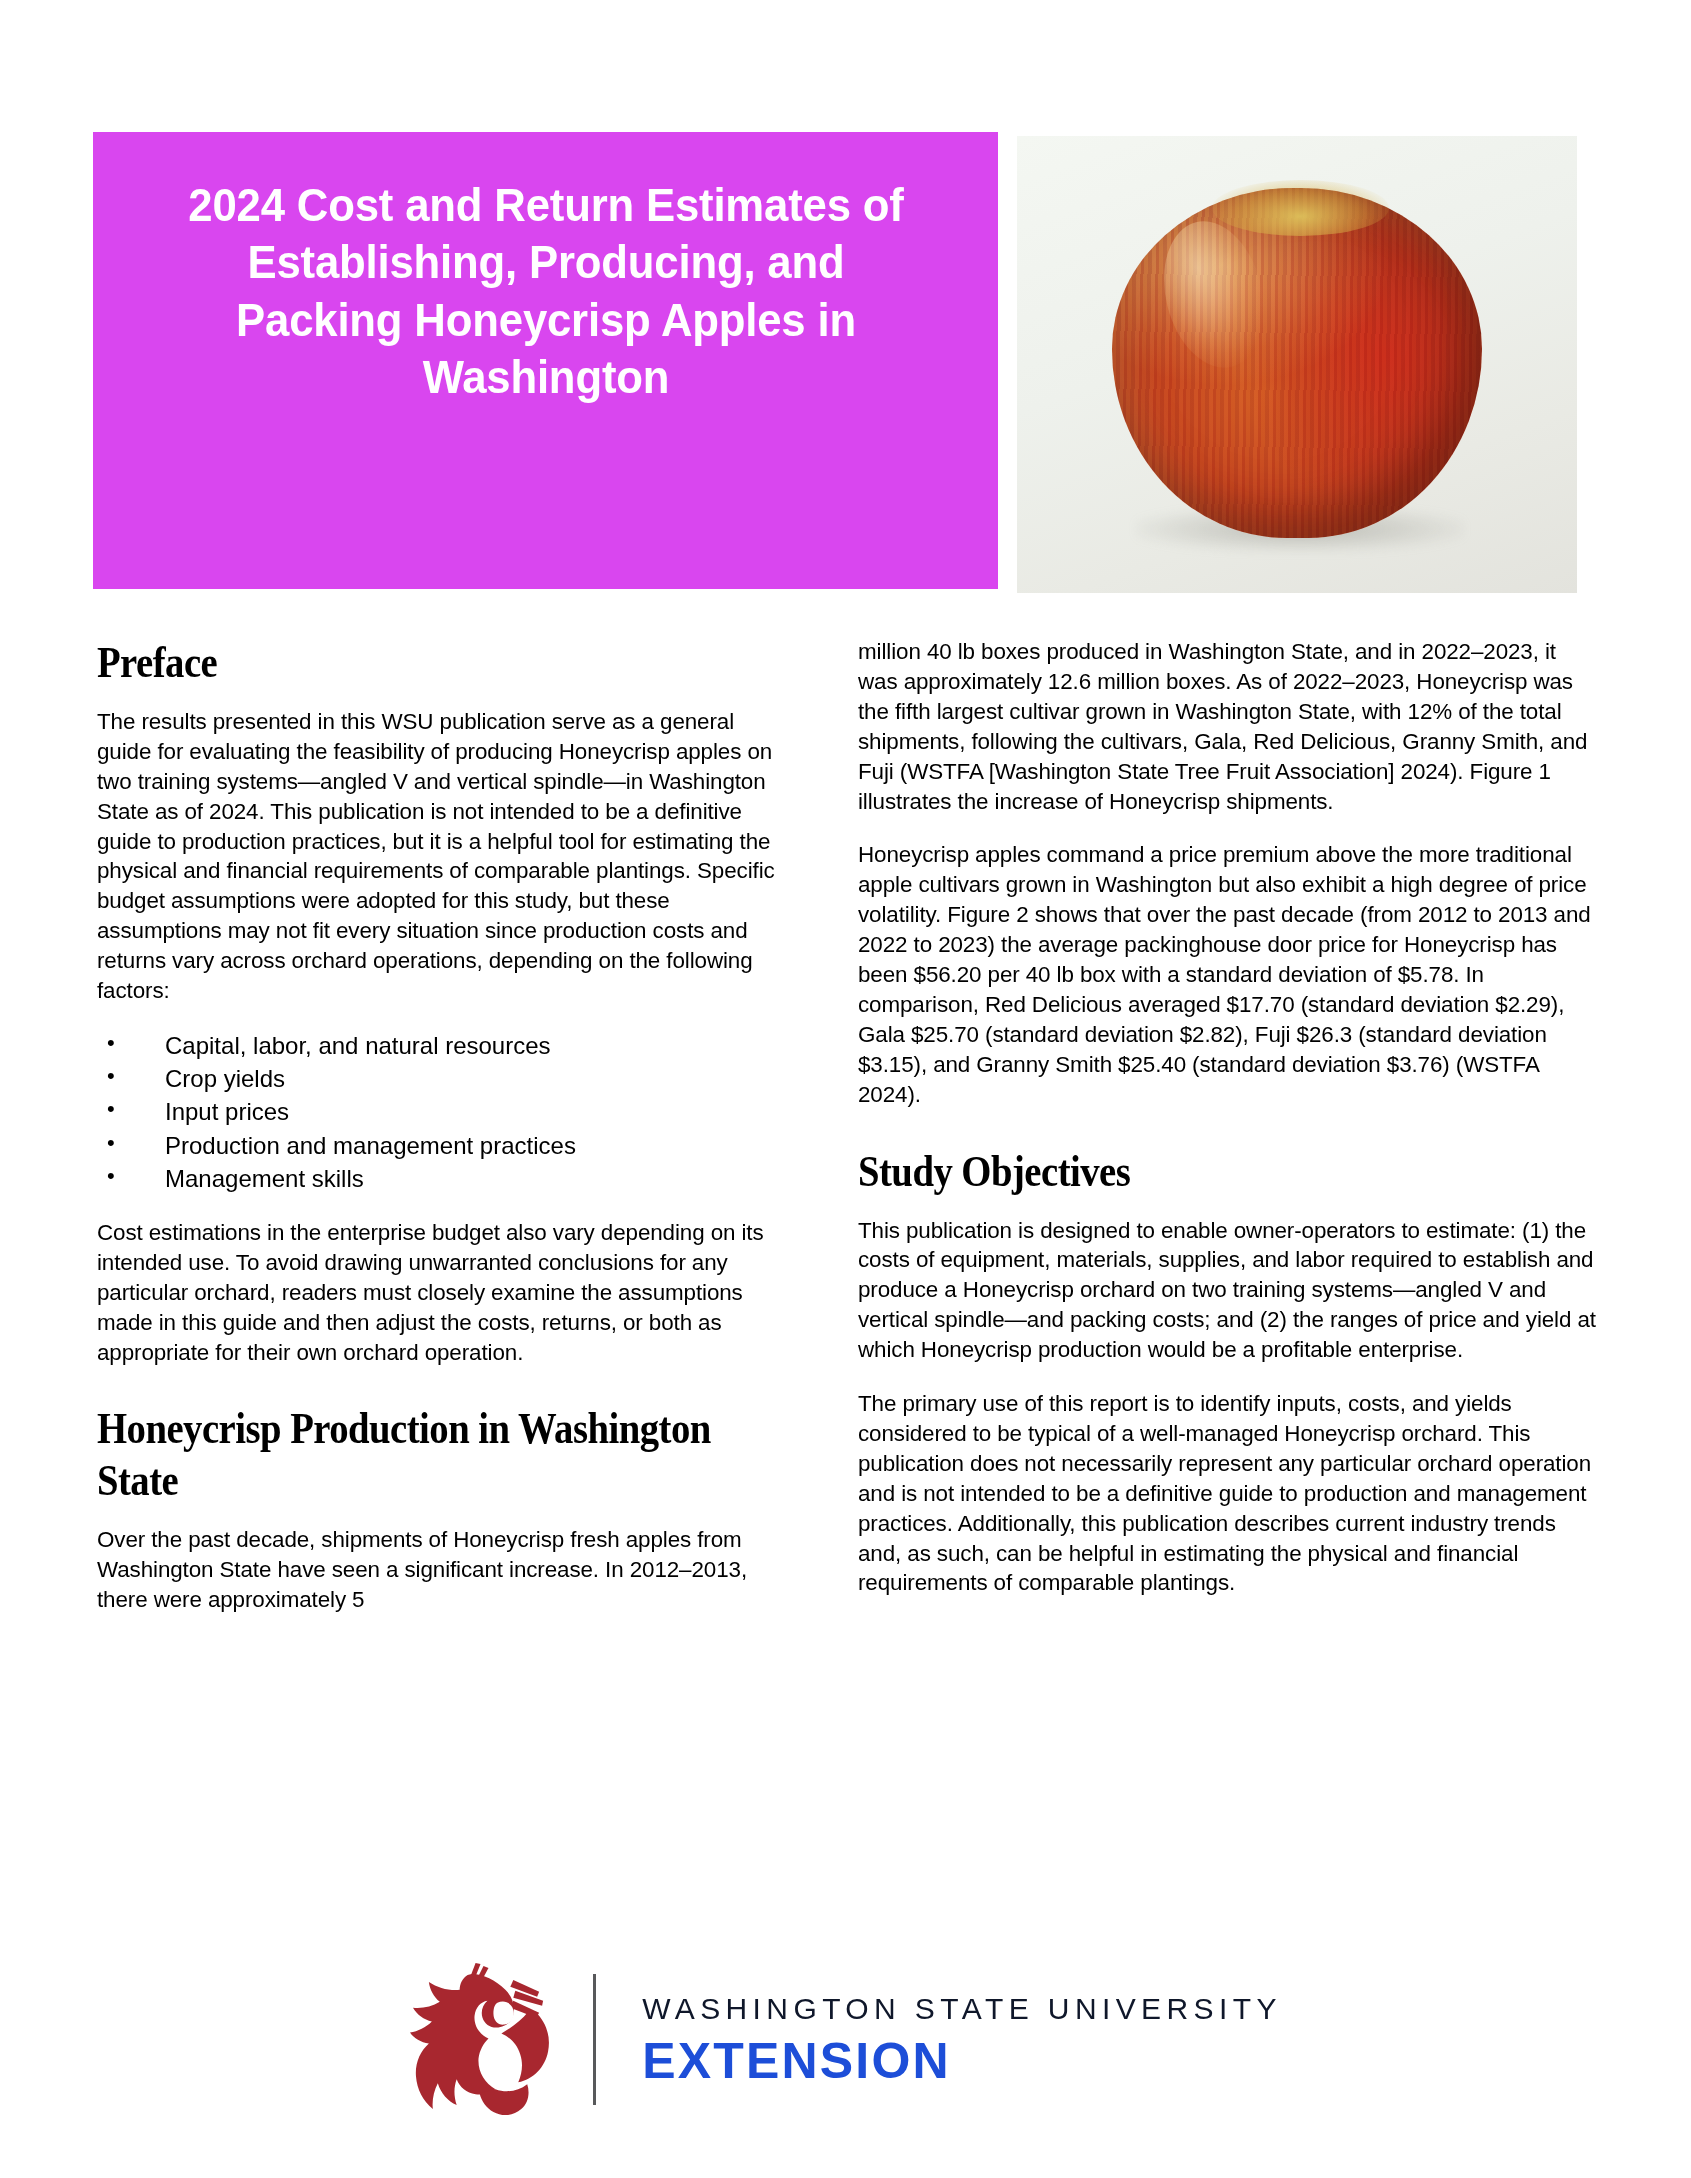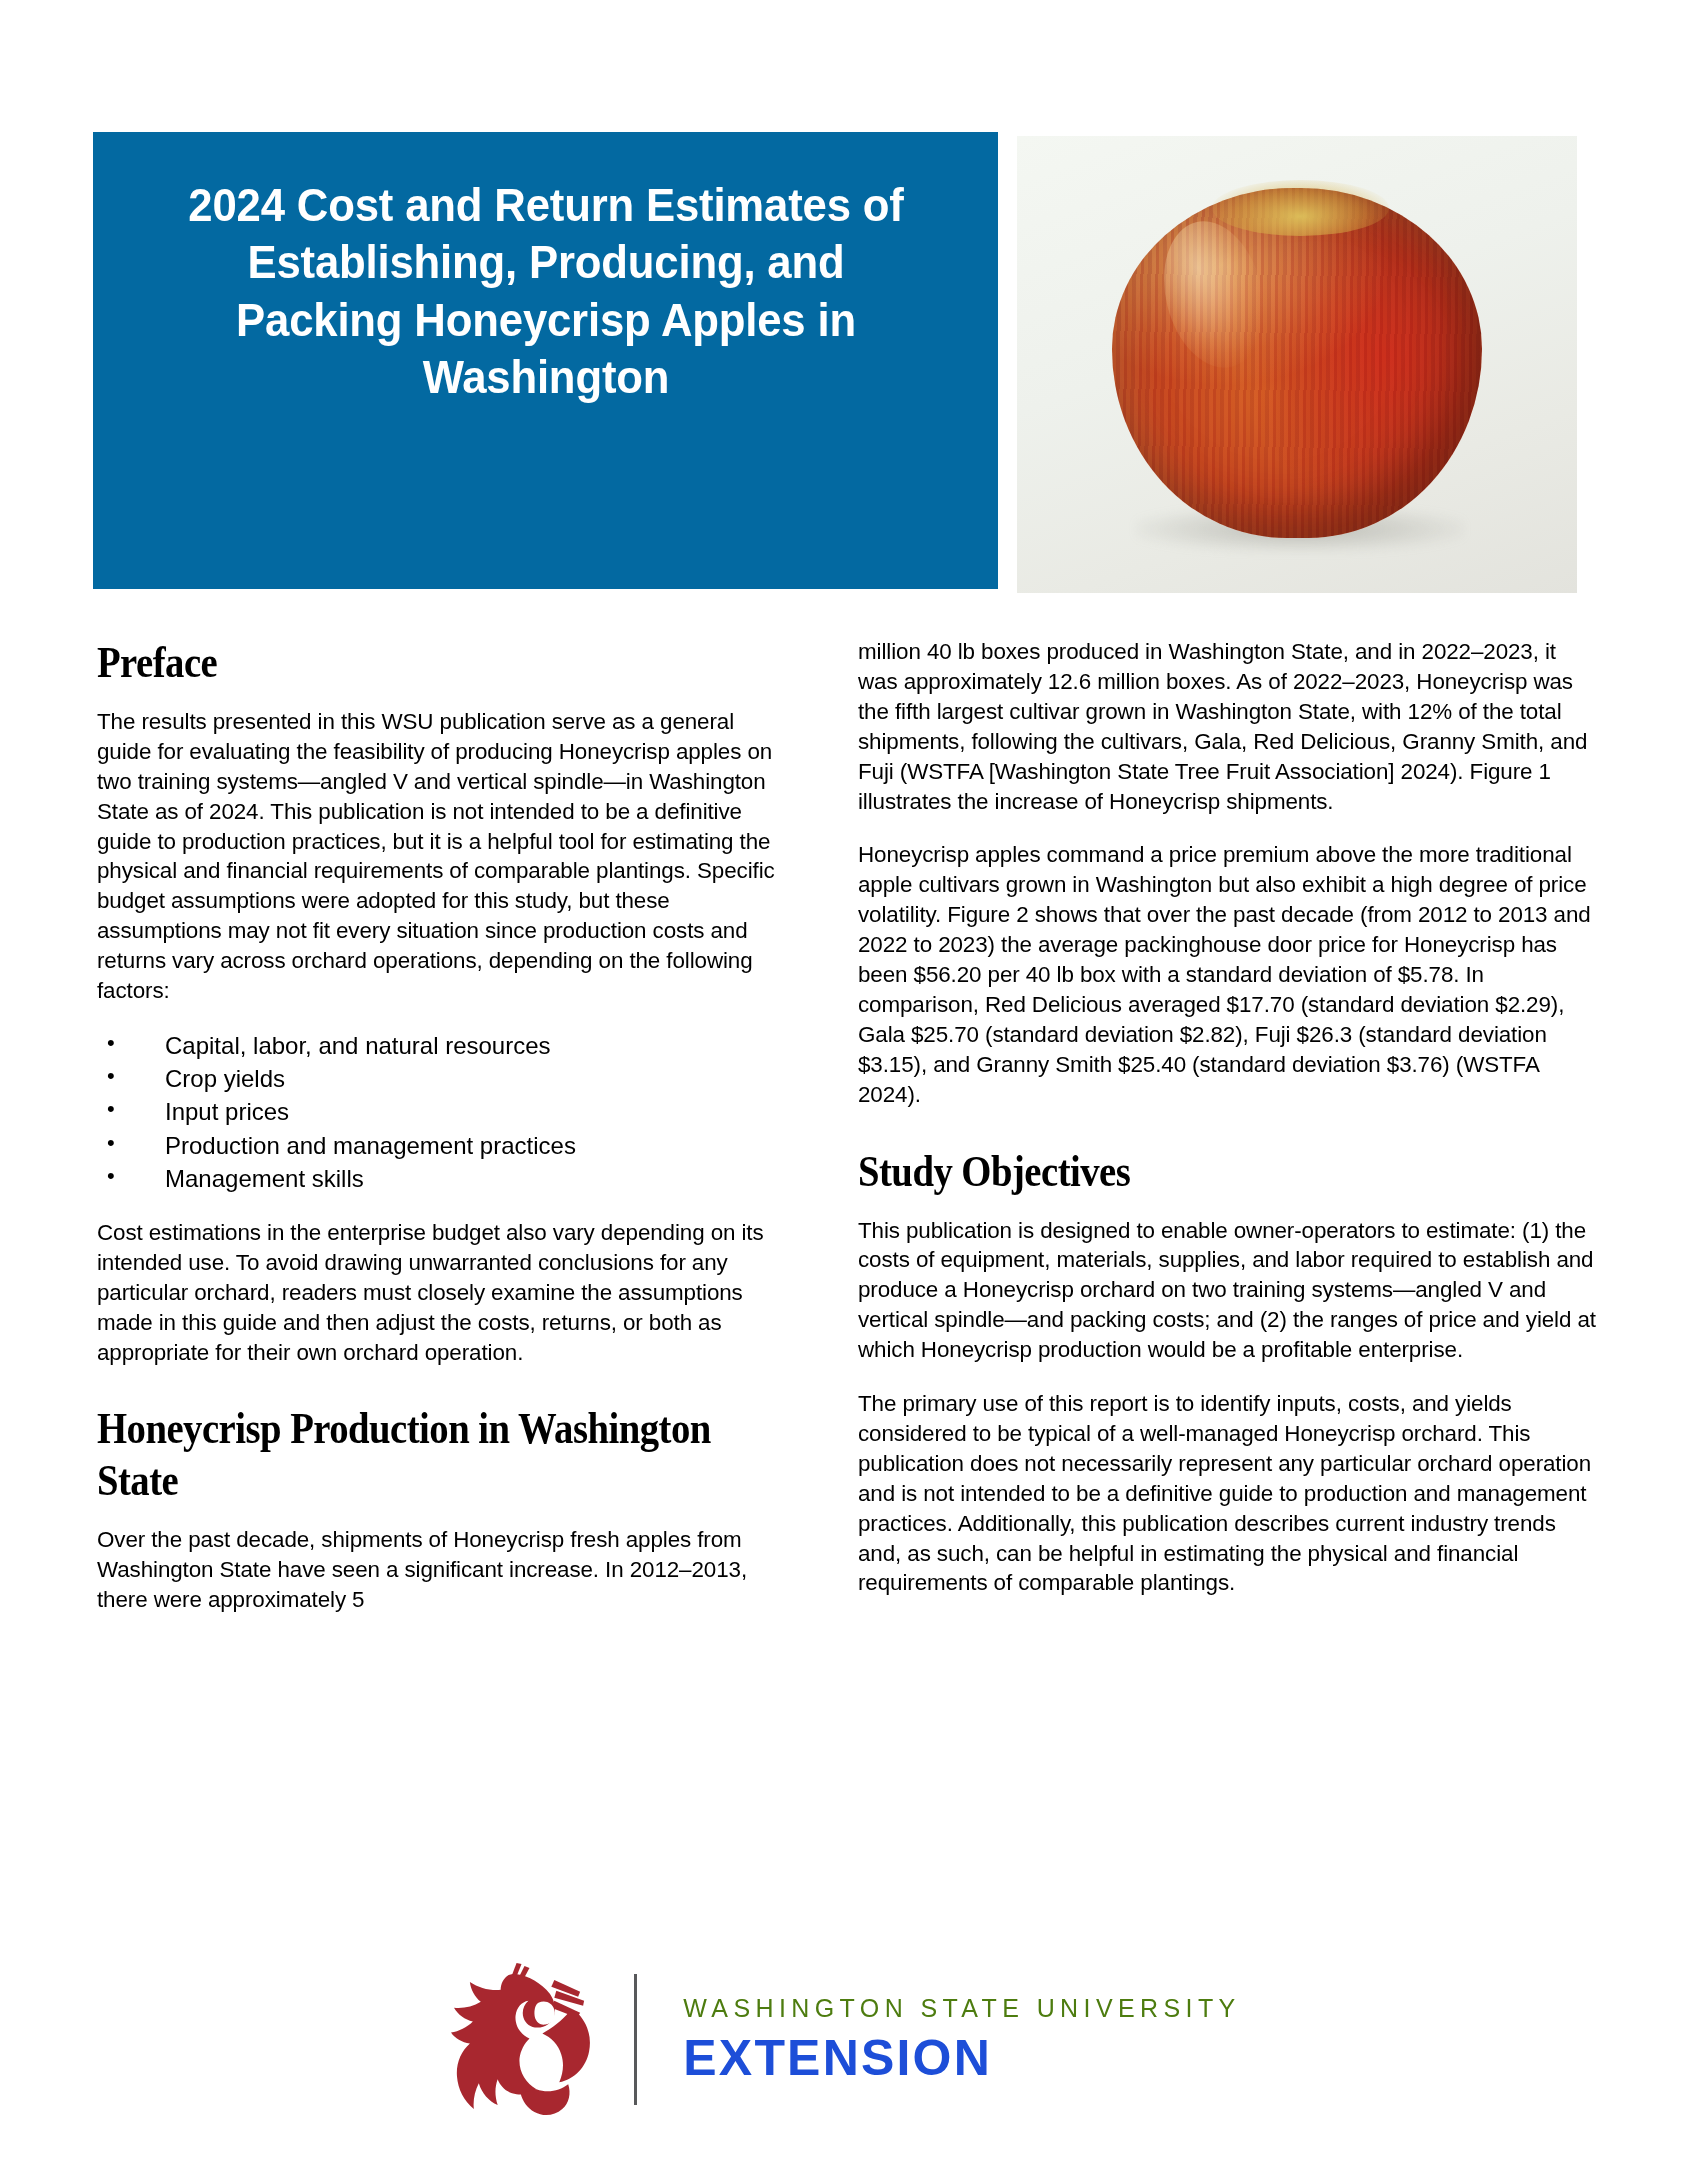--- a/index.html
+++ b/index.html
@@ -22,21 +22,21 @@
     left: 0; top: 0;
     width: 1692px;
     height: 597px;
   }
   #title-banner {
     position: absolute;
     left: 93px;
     top: 132px;
     width: 905px;
     height: 457px;
-    background: #0369a1;
+    background: #d946ef;
     display: flex;
     align-items: flex-start;
     justify-content: center;
     box-sizing: border-box;
     padding-top: 44px;
   }
   #title-text {
     color: #ffffff;
     font-family: "Liberation Sans Narrow", "Liberation Sans", sans-serif;
     font-weight: bold;
@@ -191,24 +191,24 @@
   #cougar-mark { width: 149px; height: 159px; display: block; }
   #logo-divider {
     width: 3px;
     height: 131px;
     background: #58595b;
     margin: 0 46px 0 34px;
   }
   #wordmark { display: flex; flex-direction: column; justify-content: center; }
   #wordmark-top {
     font-family: "Liberation Sans", sans-serif;
-    font-size: 25px;
+    font-size: 30px;
     font-weight: normal;
     letter-spacing: 5.4px;
-    color: #4d7c0f;
+    color: #0f172a;
     line-height: 1;
     margin-bottom: 12px;
   }
   #wordmark-bottom {
     font-family: "Liberation Sans", sans-serif;
     font-size: 50px;
     font-weight: bold;
     letter-spacing: 2.2px;
     color: #1d4ed8;
     line-height: 1;

